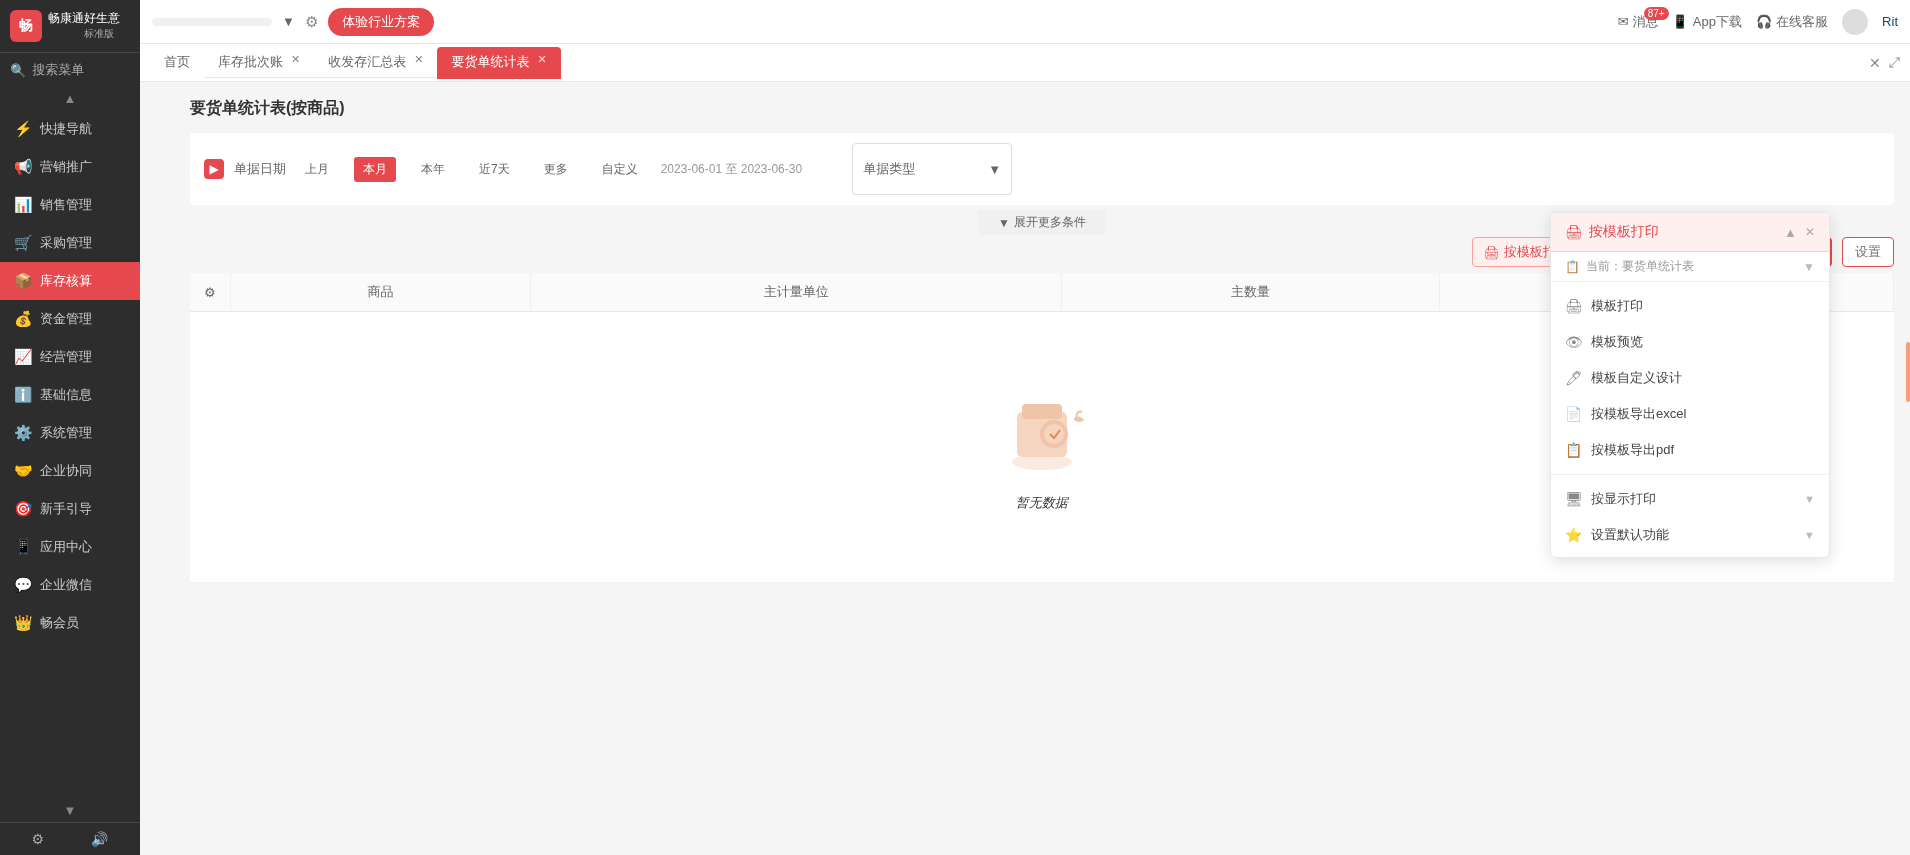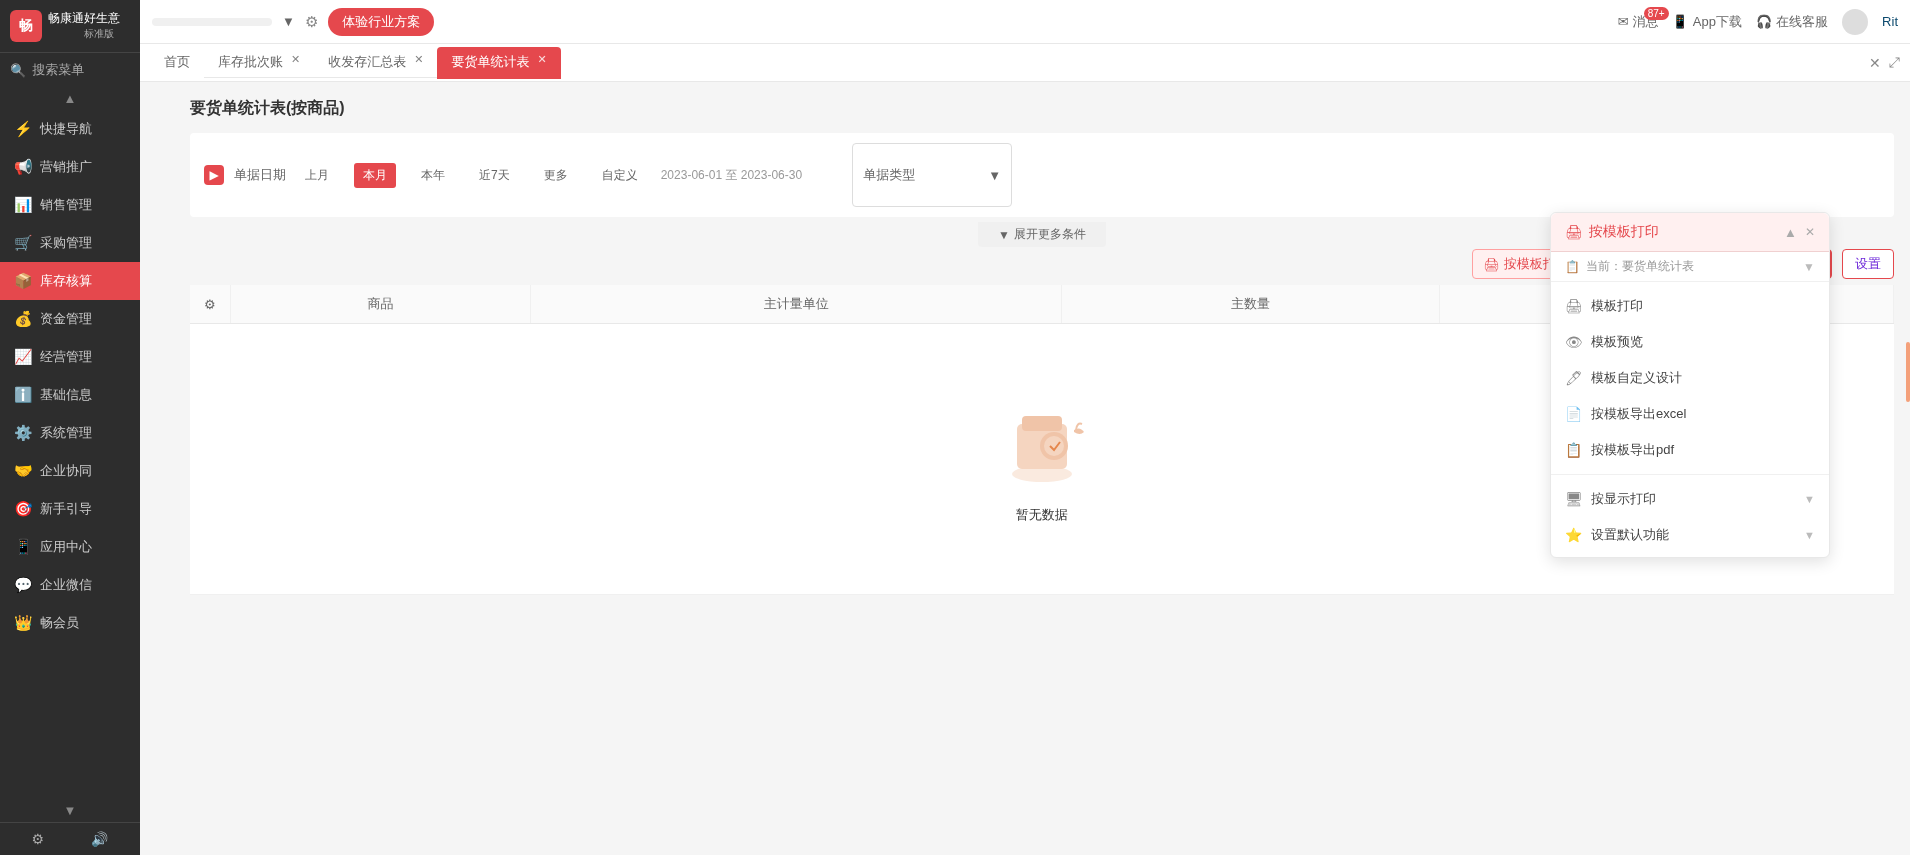--- a/index.html
+++ b/index.html
@@ -237,21 +237,21 @@
     .date-btn.active {
       background: #e5484d;
       color: white;
     }
     .date-range { font-size: 12px; color: #999; margin-left: 4px; }
     .filter-dropdown {
       display: flex;
       align-items: center;
       border: 1px solid #ddd;
       border-radius: 4px;
-      padding: 22px 10px;
+      padding: 16px 10px;
       font-size: 13px;
       color: #666;
       cursor: pointer;
       gap: 20px;
       min-width: 160px;
     }
 
     
     .table-toolbar {
       display: flex;
@@ -273,21 +273,21 @@
       font-size: 13px;
       cursor: pointer;
     }
     .toolbar-btn.primary {
       background: #e5484d;
       color: white;
       border-color: #e5484d;
     }
     .toolbar-btn.settings-btn {
       border-color: #e5484d;
-      color: #6d28d9;
+      color: #737373;
     }
     .btn-print {
       display: flex;
       align-items: center;
       gap: 4px;
       color: #e5484d;
       border: 1px solid #ffa0a0;
       background: #fff;
       padding: 5px 10px;
       border-radius: 4px;
@@ -322,20 +322,21 @@
       color: #333;
     }
 
     
     .empty-state {
       display: flex;
       flex-direction: column;
       align-items: center;
       justify-content: flex-end;
       padding: 60px 0;
+      font-style: italic;
     }
     .empty-icon {
       width: 100px;
       height: 100px;
       margin-bottom: 12px;
     }
 
     
     .print-dropdown {
       position: absolute;

